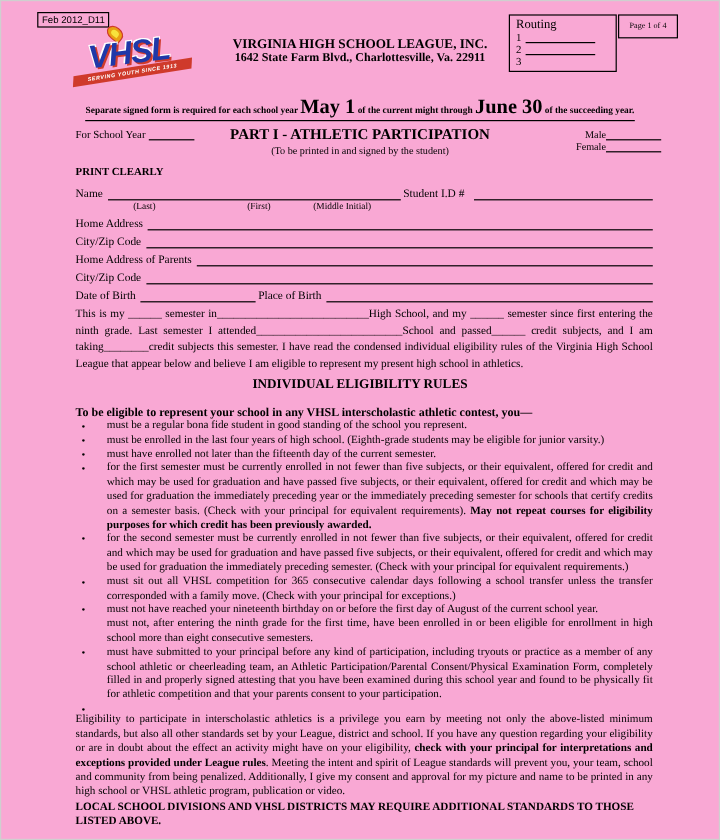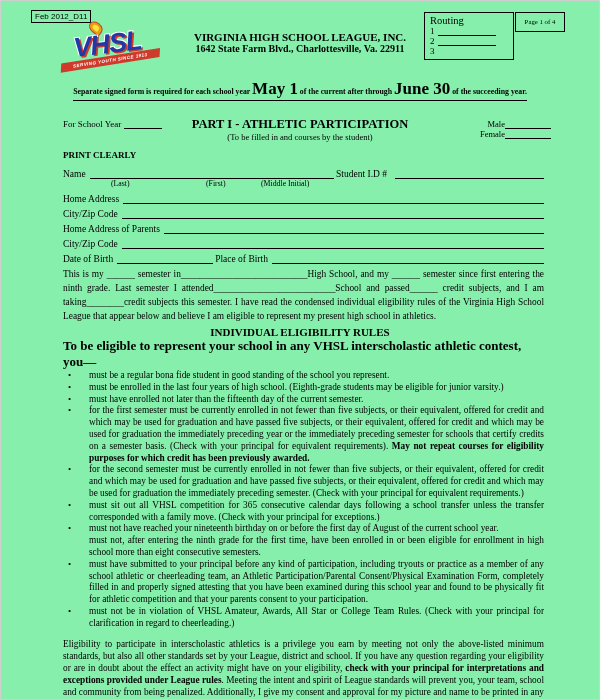--- a/index.html
+++ b/index.html
@@ -1,18 +1,18 @@
 <!DOCTYPE html>
 <html><head>
 <meta charset="utf-8">
 <style>
   * { margin:0; padding:0; box-sizing:border-box; }
   html,body { background:#e9e9e9; }
   .page {
-    width:600px; height:700px; background:#86efac; color:#000;
+    width:600px; height:700px; background:#f9a8d4; color:#000;
     font-family:"Liberation Serif", serif; position:relative; overflow:hidden;
     margin:0 auto; border:1px solid #cfcfcf;
   }
   .b { font-weight:bold; }
   
   .header { position:relative; height:76px; }
   .doc-code {
     position:absolute; left:30px; top:9px; border:1px solid #000;
     font-family:"Liberation Sans", sans-serif; font-size:8px; padding:1px 3px;
   }
@@ -55,21 +55,21 @@
   }
   
   .form-title { text-align:center; font-size:15.5px; font-weight:bold; margin-top:1px; }
   .subtitle-wrap { text-align:center; margin-top:2px; }
   .subtitle {
     display:inline-block; border-bottom:1.5px solid #000; padding-bottom:1px;
     font-size:7.8px; font-weight:bold;
   }
   .subtitle .big { font-size:17px; }
   
-  .part1-head { position:relative; height:30px; margin-top:16px; }
+  .part1-head { position:relative; height:30px; margin-top:4px; }
   .fsy { position:absolute; left:62px; top:2px; font-size:9px; display:flex; align-items:flex-end; }
   .fsy .bl { width:38px; margin-left:3px; }
   .part1-center { position:absolute; left:0; right:0; top:0; text-align:center; }
   .part1-title { font-size:12.5px; font-weight:bold; }
   .part1-sub { font-size:8.5px; }
   .mf { position:absolute; right:48px; top:2px; width:92px; font-size:8.5px; }
   .mf-row { display:flex; align-items:flex-end; height:10px; justify-content:flex-end; }
   .mf-row .bl { width:46px; }
   .print-clearly { margin:3px 0 0 62px; font-size:9px; font-weight:bold; }
   
@@ -82,21 +82,21 @@
   .name-row .bl-id { flex:1.25; margin-left:8px; }
   .sub-row { position:relative; height:10px; font-size:7.8px; }
   .sub-row span { position:absolute; top:0; }
   .sub-last { left:48px; } .sub-first { left:143px; } .sub-mid { left:198px; }
   .dob-row .bl-dob { flex:0 0 96px; }
   .dob-row .pob { margin-left:2px; white-space:nowrap; }
   
   .sem-par { padding:3px 55px 0 62px; font-size:9.4px; line-height:14px; text-align:justify; }
   
   .rules-heading { text-align:center; font-size:11px; font-weight:bold; margin-top:3px; }
-  .rules-lead { margin:0 55px 0 62px; font-size:13px; font-weight:bold; }
+  .rules-lead { margin:13px 55px 0 62px; font-size:10px; font-weight:bold; }
   .rules-list { margin:0 55px 0 62px; }
   .rule-item { position:relative; padding-left:26px; font-size:9.3px; line-height:11.8px; text-align:justify; }
   .rule-item .bullet { position:absolute; left:5px; top:0; font-size:9px; }
   
   .closing { margin:8px 55px 0 62px; font-size:9.3px; line-height:12.1px; text-align:justify; }
   .local-line { margin:0 55px 0 62px; font-size:9.3px; font-weight:bold; line-height:12px; }
 </style>
 </head>
 <body>
 
@@ -129,31 +129,31 @@
           <span class="bl"></span>
         </div>
       <div class="routing-row">
           <span>3</span>
         </div>
     </div>
     <div class="page-box">Page 1 of 4</div>
   </div>
 
   <div class="subtitle-wrap">
-    <span class="subtitle"><span>Separate signed form  is required for each school year </span><span class="big">May 1</span><span> of the current after through </span><span class="big">June 30</span><span> of the succeeding year.</span></span>
+    <span class="subtitle"><span>Separate signed form  is required for each school year </span><span class="big">May 1</span><span> of the current might through </span><span class="big">June 30</span><span> of the succeeding year.</span></span>
   </div>
 
   <div class="part1-head">
     <div class="fsy">
         <span>For School Year</span>
         <span class="bl"></span>
       </div>
     <div class="part1-center">
       <div class="part1-title">PART I - ATHLETIC PARTICIPATION</div>
-      <div class="part1-sub">(To be filled in and courses by the student)</div>
+      <div class="part1-sub">(To be printed in and signed by the student)</div>
     </div>
     <div class="mf">
       <div class="mf-row">
           <span>Male</span>
           <span class="bl"></span>
         </div>
       <div class="mf-row">
           <span>Female</span>
           <span class="bl"></span>
         </div>
@@ -204,19 +204,19 @@
   <div class="rules-list">
       <div class="rule-item"><span class="bullet">•</span><span>must be a regular bona fide student in good standing of the school you represent.</span></div>
       <div class="rule-item"><span class="bullet">•</span><span>must be enrolled in the last four years of high school.  (Eighth-grade students may be eligible for junior varsity.)</span></div>
       <div class="rule-item"><span class="bullet">•</span><span>must have enrolled not later than the fifteenth day of the current semester.</span></div>
       <div class="rule-item"><span class="bullet">•</span><span>for the first semester must be currently enrolled in not fewer than five subjects, or their equivalent, offered for credit and which may be used  for graduation and have passed five subjects, or their equivalent, offered for credit and which may be used for graduation the immediately preceding year or the immediately preceding semester for schools that certify credits on a semester basis.  (Check with your principal for equivalent requirements).   </span><span class="b">May not repeat courses for eligibility purposes for which credit has been previously awarded.</span></div>
       <div class="rule-item"><span class="bullet">•</span><span>for the second semester must be currently enrolled in not fewer than five subjects, or their equivalent, offered for credit and which may be used for graduation and have passed five subjects, or their equivalent, offered for credit and which may be used for graduation the immediately preceding semester.  (Check with your principal for equivalent requirements.)</span></div>
       <div class="rule-item"><span class="bullet">•</span><span>must sit out all VHSL competition for 365 consecutive calendar days following a school transfer unless the transfer corresponded with a family move.  (Check with your principal for exceptions.)</span></div>
       <div class="rule-item"><span class="bullet">•</span><span>must not have reached your nineteenth birthday on or before the first day of August of the current school year.</span></div>
       <div class="rule-item"><span class="bullet"></span><span>must not, after entering the ninth grade for the first time, have been enrolled in or been eligible for enrollment in high school more than eight consecutive semesters.</span></div>
       <div class="rule-item"><span class="bullet">•</span><span>must have submitted to your principal before any kind of participation, including tryouts or practice as a member of any school athletic or cheerleading team, an Athletic Participation/Parental Consent/Physical Examination Form, completely filled in and properly signed attesting that you have been examined during this school year and found to be physically fit for athletic competition and that your parents consent to your participation.</span></div>
-      <div class="rule-item"><span class="bullet">•</span><span>must not be in violation of VHSL Amateur, Awards, All Star or  College Team Rules. (Check with your principal for clarification in regard to cheerleading.)</span></div>
+      <div class="rule-item"><span class="bullet">•</span></div>
     </div>
 
   <div class="closing"><span>Eligibility to participate in interscholastic athletics is a privilege you earn by meeting not only the above-listed minimum standards, but also all other standards set by your League, district and school.  If you have any question regarding your eligibility or are in doubt about the effect an activity might have on your eligibility, </span><span class="b">check with your principal for interpretations and exceptions provided under League rules</span><span>.  Meeting the intent and spirit of League standards will prevent you, your team, school and community from being penalized.  Additionally, I give my consent and approval for my picture and name to be printed in any high school or VHSL athletic program, publication or video.</span></div>
   <div class="local-line">LOCAL SCHOOL DIVISIONS AND VHSL DISTRICTS MAY REQUIRE ADDITIONAL STANDARDS TO THOSE LISTED ABOVE.</div>
 
 </div>
 
 </body></html>

